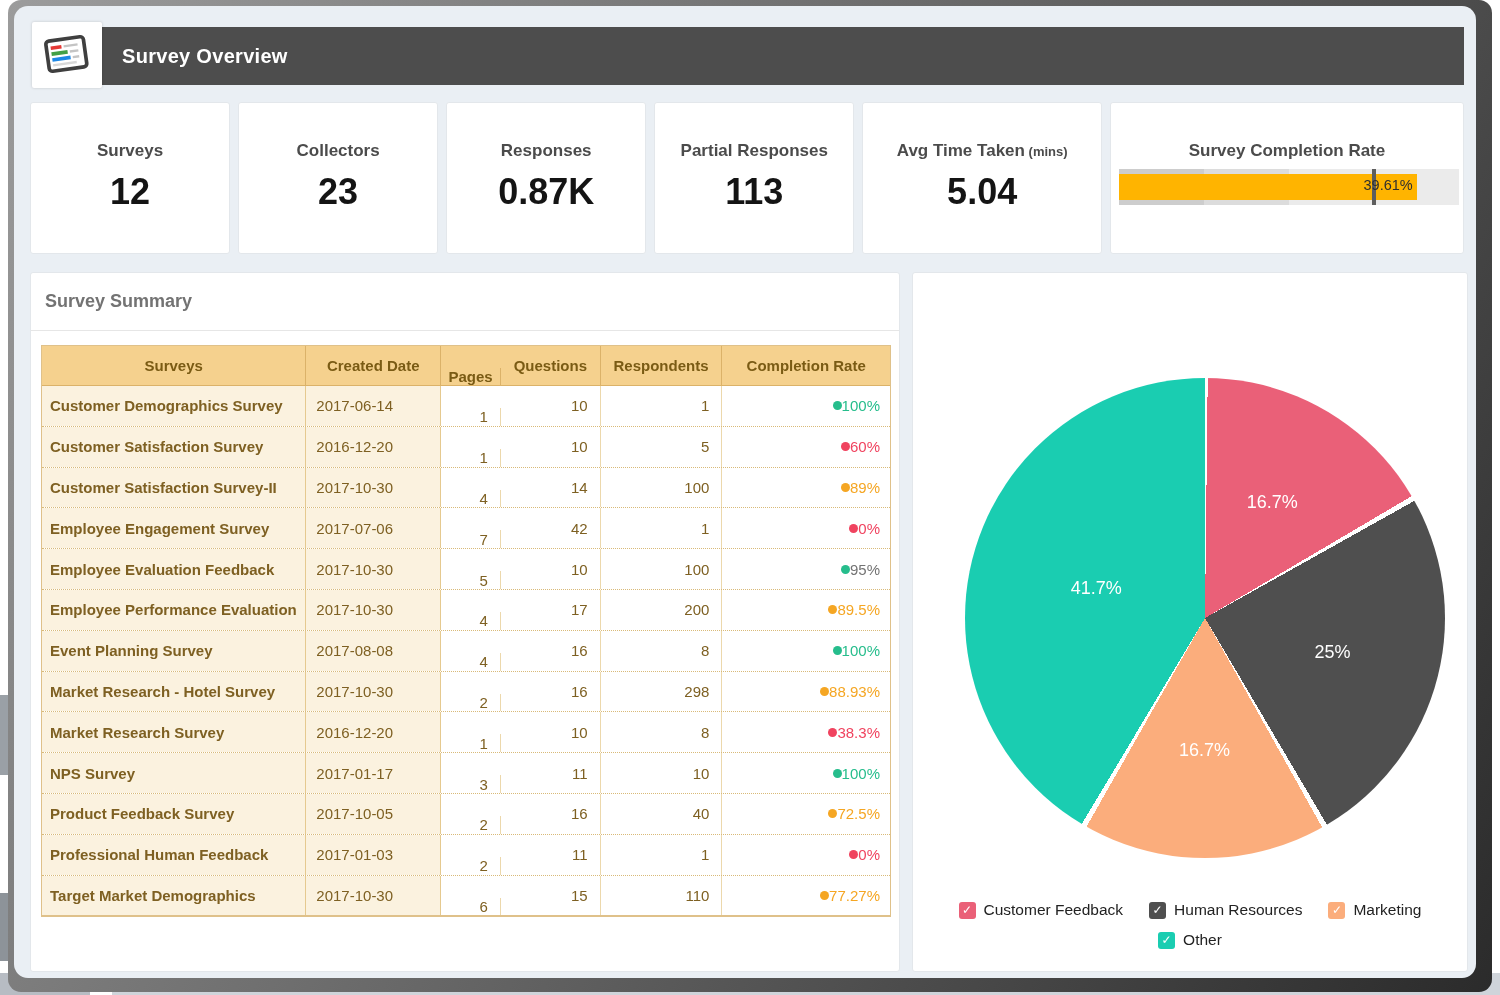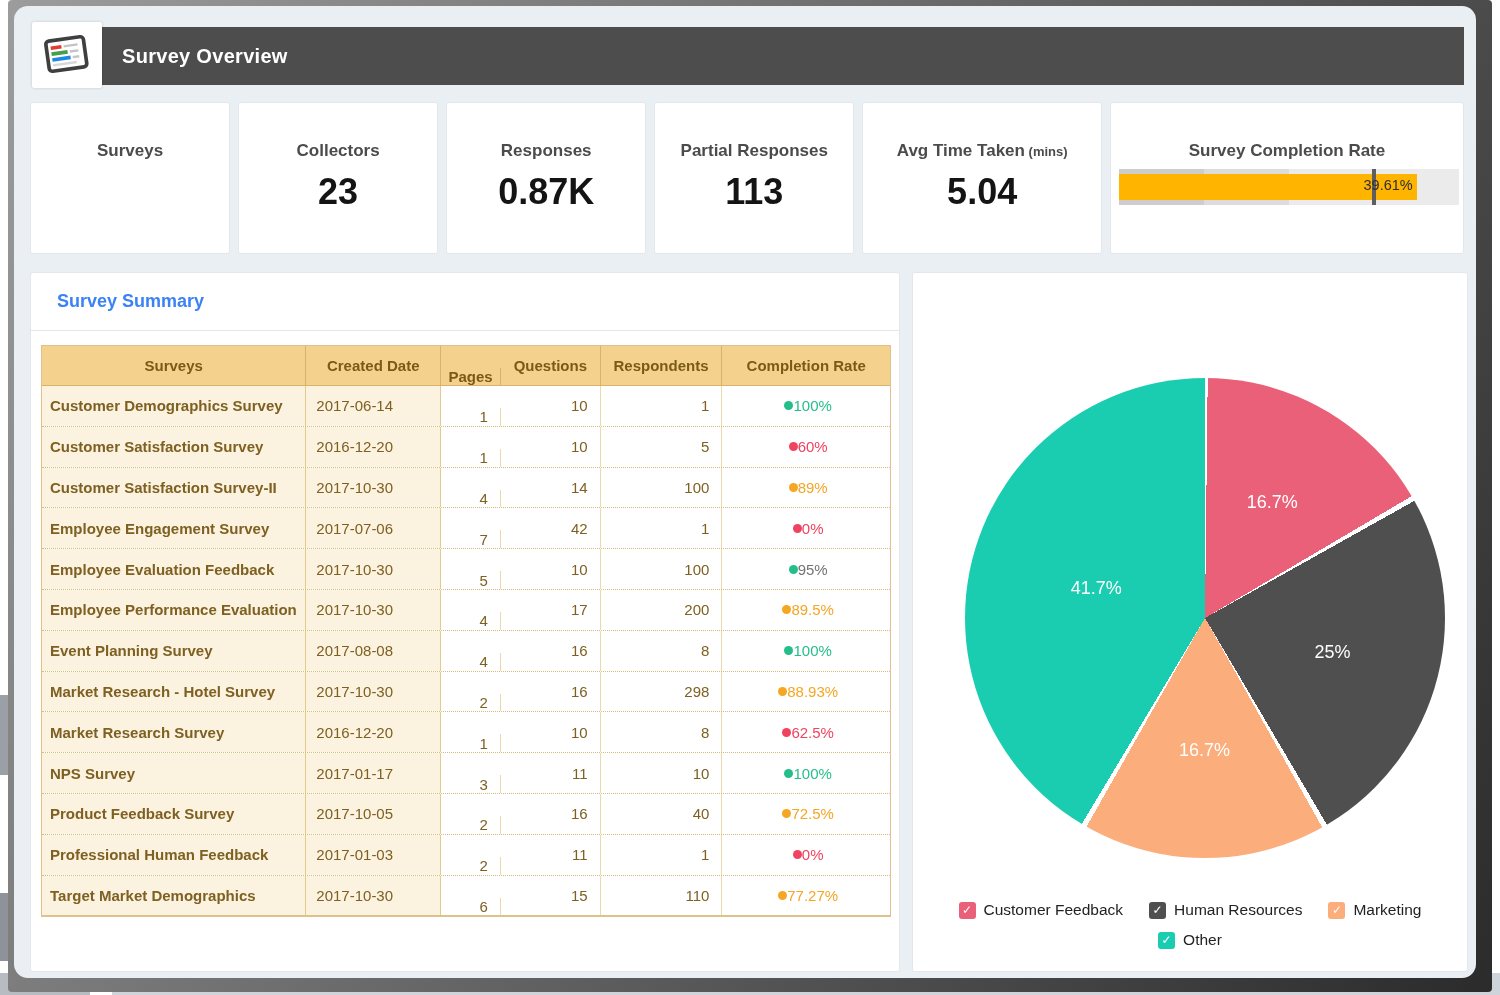--- a/index.html
+++ b/index.html
@@ -13,21 +13,21 @@
   
   .bg-strip-bottom { position:absolute; left:0; top:973px; width:1500px; height:22px; background:#cfd4da; }
   .bg-strip-bottom-dark { position:absolute; left:0; top:973px; width:90px; height:22px; background:#b7bcc3; }
   .bg-notch { position:absolute; left:90px; top:973px; width:22px; height:22px; background:#ffffff; }
   .bg-stripe-left1 { position:absolute; left:0; top:695px; width:24px; height:80px; background:#9aa0a6; }
   .bg-stripe-left2 { position:absolute; left:0; top:893px; width:24px; height:68px; background:#8d9399; }
 
   
   .frame {
     position:absolute; left:8px; top:0; width:1484px; height:992px;
-    border-radius:4px;
+    border-radius:13px;
     background: linear-gradient(120deg, #9c9c9c 0%, #6a6a6a 45%, #2b2b2b 100%);
   }
   .window {
     position:absolute; left:6px; top:6px; right:16px; bottom:14px;
     background:#EAEFF4; border-radius:14px; overflow:hidden;
   }
 
   
   .icon-tile {
     position:absolute; left:18px; top:16px; width:70px; height:66px;
@@ -66,36 +66,36 @@
   .gauge-label {
     position:absolute; top:8px; width:80px; text-align:right;
     font-size:14.5px; color:#2e2e2e;
   }
 
   
   .panel { position:absolute; top:266px; height:700px; background:#fff; border:1px solid #E3E7EB; border-radius:3px; }
   .panel-left { left:16px; width:870px; }
   .panel-right { left:898px; width:556px; }
   .panel-header { height:58px; border-bottom:1px solid #E6E6E6; display:flex; align-items:center; }
-  .panel-title { font-size:18px; font-weight:bold; color:#3b82f6; padding-left:26px; }
+  .panel-title { font-size:18px; font-weight:bold; color:#737373; padding-left:14px; }
 
   
   .table { position:absolute; left:10px; top:72px; width:850px; border:1px solid #DFC18A; }
   .tr { display:flex; height:40.8px; border-bottom:1px dotted #D9BA78; background:#fff; }
   .tr:last-child { border-bottom:1px solid #DFC18A; }
   .tr.head { height:40px; background:#F5D18E; border-bottom:1px solid #DBB269; }
   .td, .th { display:flex; align-items:center; border-right:1px solid #ECD8AC; font-size:15px; color:#7E6022; }
   .th { justify-content:center; font-weight:bold; color:#7A5B14; border-right:1px solid #DBB269; }
   .td:last-child, .th:last-child { border-right:none; }
   .c0 { width:265px; } .c1 { width:135px; } .c2 { width:60px;margin-top:22px; }
   .c3 { width:100px; } .c4 { width:122px; } .c5 { width:168px; }
   .td.c0, .td.c1 { background:#FBF2DF; border-right:1px solid #E5C98F; }
   .td.c0 { padding-left:8px;font-weight:bold; } .td.c1 { padding-left:10px; }
   .td.num { justify-content:flex-end; padding-right:12px; }
-  .td.rate { justify-content:center; padding:0 10px 0 14px; }
+  .td.rate { justify-content:flex-end; padding:0 10px 0 14px; }
   .dot { width:9px; height:9px; border-radius:50%; flex:0 0 9px; }
 
   
   .pie { position:absolute; left:52px; top:105px; width:480px; height:480px; border-radius:50%; }
   .pie-label {
     position:absolute; transform:translate(-50%,-50%);
     color:#fff; font-size:18px; white-space:nowrap;
   }
   .legend {
     position:absolute; left:18px; right:18px; top:628px;
@@ -136,20 +136,21 @@
     </svg>
   </div>
   <div class="header-bar">
     <span class="header-title">Survey Overview</span>
   </div>
 
   <div class="kpi-row">
 
     <div class="card kpi-card">
           <div class="kpi-label">Surveys</div>
+          <div class="kpi-value">12</div>
         </div>
         <div class="card kpi-card">
           <div class="kpi-label">Collectors</div>
           <div class="kpi-value">23</div>
         </div>
         <div class="card kpi-card">
           <div class="kpi-label">Responses</div>
           <div class="kpi-value">0.87K</div>
         </div>
         <div class="card kpi-card">
@@ -274,21 +275,21 @@
             </div>
           </div>
           <div class="tr">
             <div class="td c0">Market Research Survey</div>
             <div class="td c1">2016-12-20</div>
             <div class="td c2 num">1</div>
             <div class="td c3 num">10</div>
             <div class="td c4 num">8</div>
             <div class="td c5 rate">
               <div class="dot" style="background: rgb(240, 67, 95);"></div>
-              <div class="" style="color: rgb(240, 67, 95);">62.5%</div>
+              <div class="" style="color: rgb(240, 67, 95);">38.3%</div>
             </div>
           </div>
           <div class="tr">
             <div class="td c0">NPS Survey</div>
             <div class="td c1">2017-01-17</div>
             <div class="td c2 num">3</div>
             <div class="td c3 num">11</div>
             <div class="td c4 num">10</div>
             <div class="td c5 rate">
               <div class="dot" style="background: rgb(38, 189, 140);"></div>

